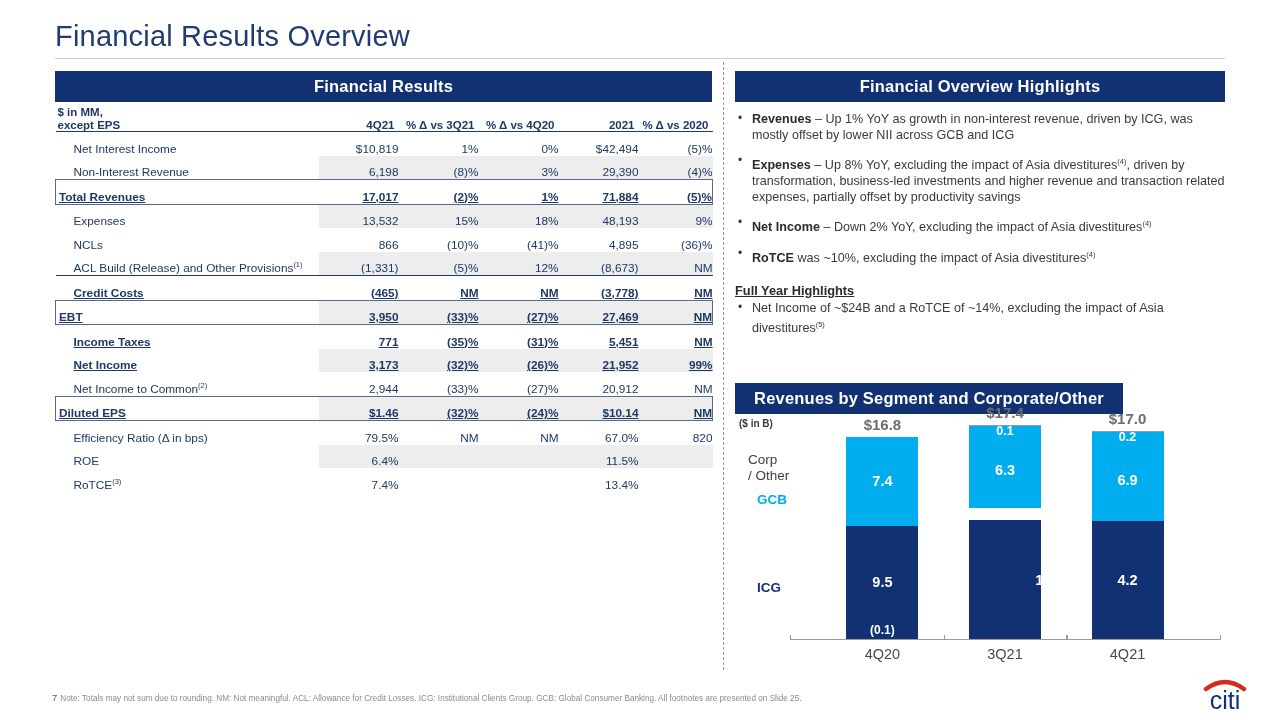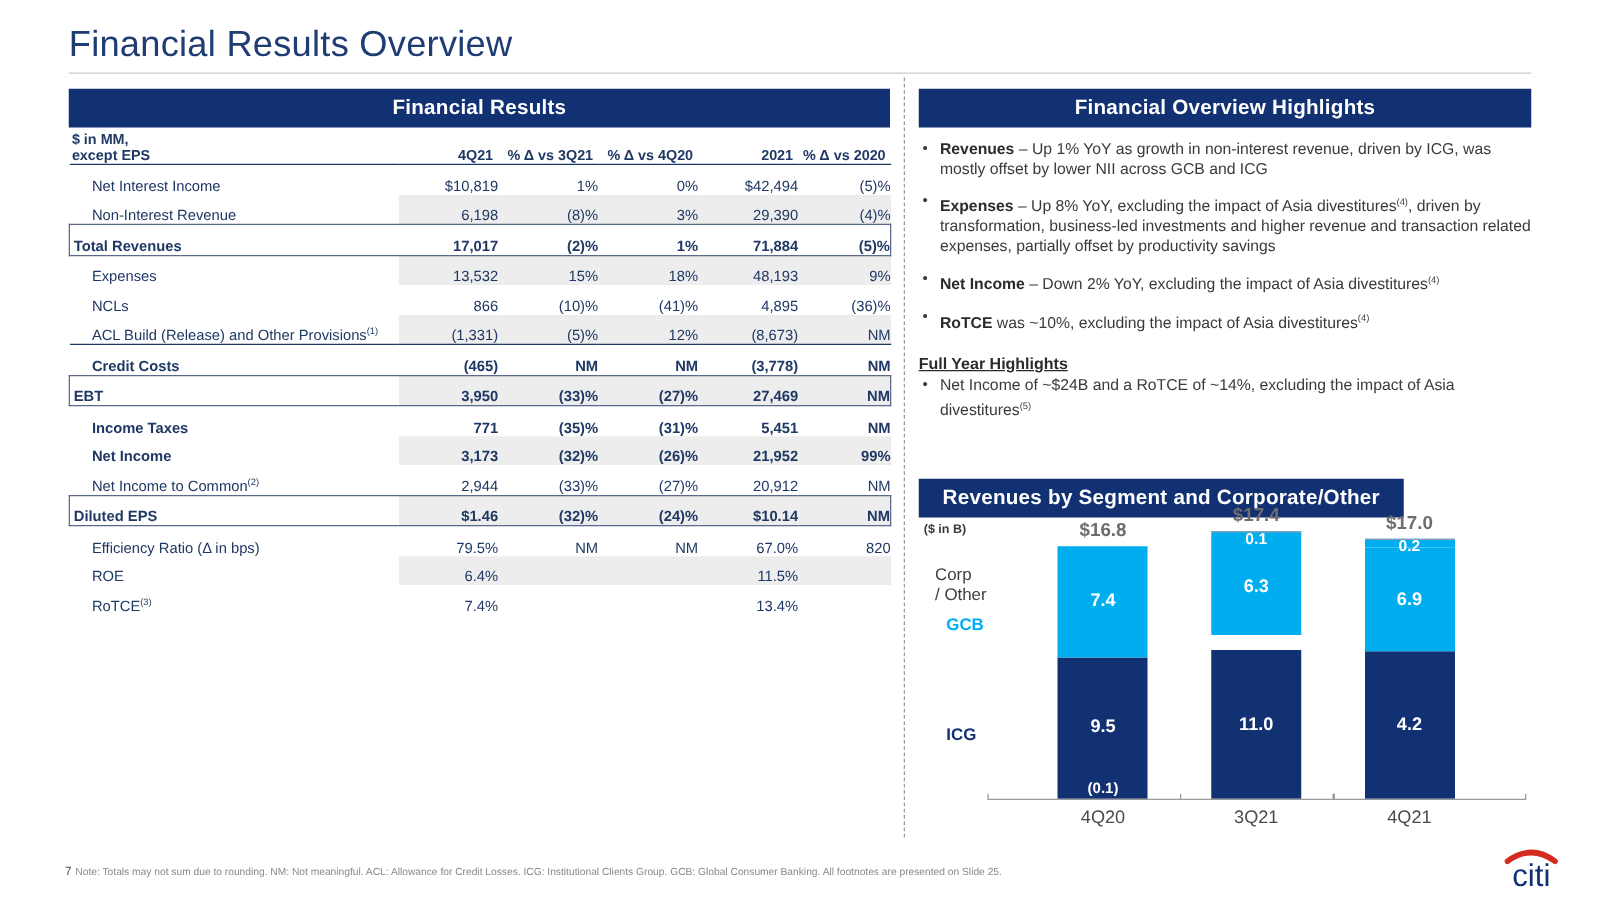--- a/index.html
+++ b/index.html
@@ -111,21 +111,21 @@
     height: 23.5px;
     font-size: 11.8px;
     white-space: nowrap;
   }
   td.lbl { text-align: left; padding-left: 10px; }
   td.lbl.indent { padding-left: 18px; }
   td.lbl.noindent { padding-left: 3px; }
   td.num { text-align: right; padding-right: 6px; }
 
   tr.shaded td.sh { background: #ededed; }
-  tr.bold td { font-weight: bold; }
+  tr.bold td { font-weight: bold; text-decoration: underline; }
 
   
   tr.boxed td {
     border-top: 1.2px solid #5c6a8a;
     border-bottom: 1.2px solid #5c6a8a;
   }
   tr.boxed td:first-child { border-left: 1.2px solid #5c6a8a; }
   tr.boxed td:last-child { border-right: 1.2px solid #5c6a8a; }
 
   tr.topline td { border-top: 1.1px solid #1f3864; }
@@ -486,21 +486,21 @@
         <div class="seg seg-icg" style="bottom: 0px; height: 113.472px;">
           <div class="seg-label-mid">9.5</div>
           <div class="neg-lbl" style="bottom: 2px;">(0.1)</div>
         </div>
         <div class="seg seg-gcb" style="bottom: 113.472px; height: 88.3889px;">
           <div class="seg-label-mid">7.4</div>
         </div>
         <div class="total-lbl" style="bottom: 205.861px;">$16.8</div>
       </div>
       <div class="bar-group" style="left: 179px;">
-        <div class="seg seg-icg" style="bottom: 0px; height: 119px;">
+        <div class="seg seg-icg" style="bottom: 0px; height: 119px; padding-left: 44px;">
           <div class="seg-label-mid">11.0</div>
         </div>
         <div class="seg seg-gcb" style="bottom: 131.389px; height: 75.25px;">
           <div class="seg-label-mid">6.3</div>
         </div>
         <div class="seg seg-corp" style="bottom: 206.639px; height: 7px; border-top: 1.5px solid rgb(142, 155, 181);">
           <div class="corp-lbl" style="top: -2px;">0.1</div>
         </div>
         <div class="total-lbl" style="bottom: 217.639px;">$17.4</div>
       </div>

